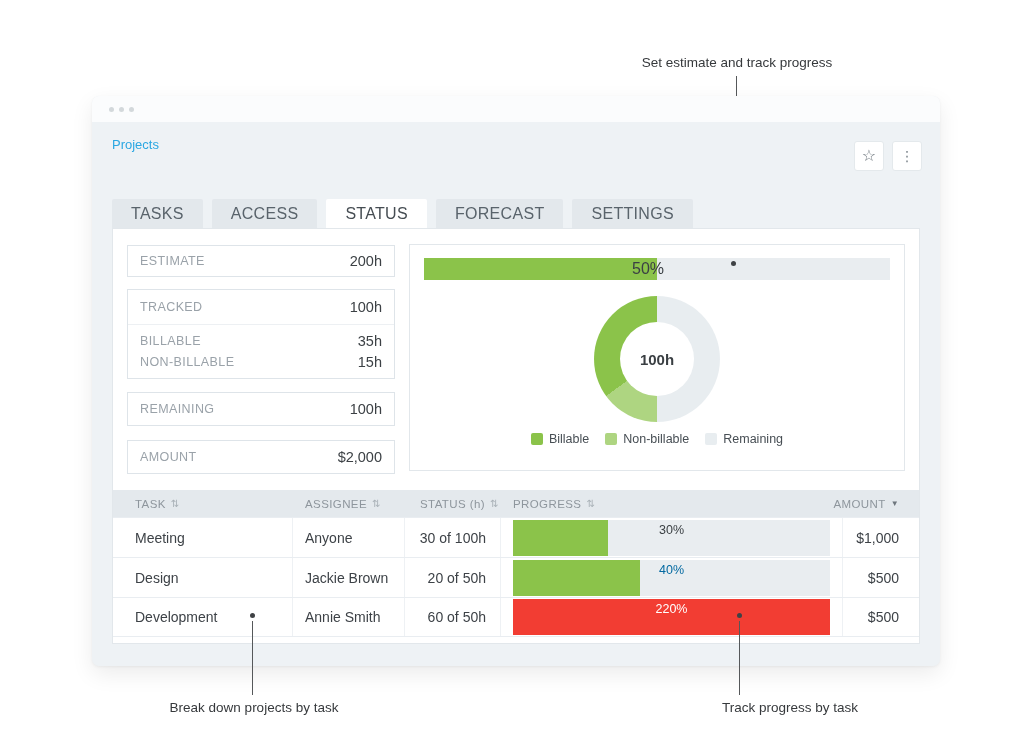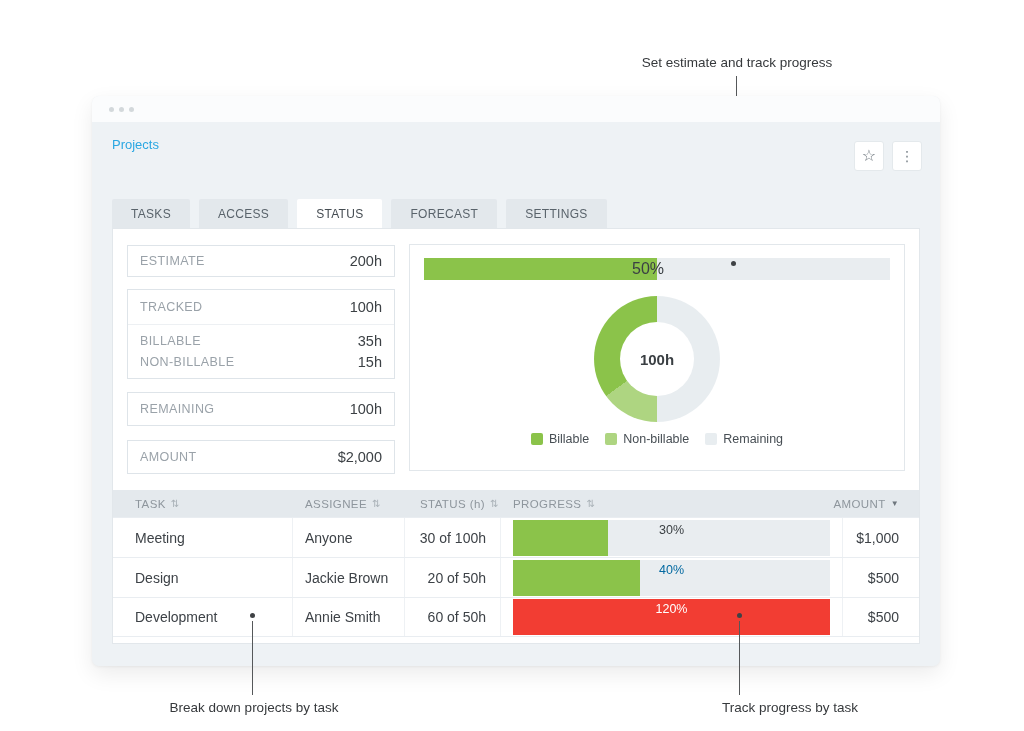--- a/index.html
+++ b/index.html
@@ -23,21 +23,21 @@
   .breadcrumb { position:absolute; left:20px; top:41px; font-size:13px; text-decoration:none; cursor:pointer; }
   .title { position:absolute; left:20px; top:58px; font-size:14px; font-weight:400; color:#3e4449;margin-top:44px; }
 
   .actions { position:absolute; right:18px; top:45px; display:flex; gap:8px; }
   .icon-btn { width:30px; height:30px; background:#fff; border:1px solid #e4e9ec; border-radius:3px;
               display:flex; align-items:center; justify-content:center; cursor:pointer;
               color:#6b747b; font-size:16px; line-height:1; padding:0; }
   .icon-btn .kebab { font-size:14px; color:#7b848b; letter-spacing:0; }
 
   .tabs { position:absolute; left:20px; top:103px; display:flex; gap:9px; }
-  .tab { height:29px; padding:0 19px; display:flex; align-items:center; font-size:12px;
+  .tab { height:29px; padding:0 19px; display:flex; align-items:center; font-size:16px;
          letter-spacing:.3px; color:#59636b; background:#e3e8ec; border-radius:2px 2px 0 0; cursor:pointer; }
   .tab.active { background:#ffffff; color:#454c52; }
 
   .content { position:absolute; left:20px; top:132px; width:808px; height:416px;
              background:#fff; border:1px solid #e2e7eb; }
 
   
   .stats { position:absolute; left:14px; top:16px; width:268px; }
   .sbox { border:1px solid #dee4e9; background:#fff; }
   .sbox + .sbox { margin-top:12px; }
@@ -248,21 +248,21 @@
           <div class="c-amt">$500</div>
         </div>
 
         <div class="trow tbody">
           <div class="c-task">Development</div>
           <div class="c-asgn">Annie Smith</div>
           <div class="c-stat">60 of 50h</div>
           <div class="c-prog">
             <div class="rbar" style="background: rgb(233, 237, 240);">
               <div class="rfill" style="background: rgb(242, 61, 51); width: 100%;"></div>
-              <span class="rlabel" style="color: rgb(255, 255, 255);">120%</span>
+              <span class="rlabel" style="color: rgb(255, 255, 255);">220%</span>
             </div>
           </div>
           <div class="c-amt">$500</div>
         </div>
       </div>
 
     </div>
   </div>
 
   <div class="ann-dot" style="left:250px; top:613px;"></div>

